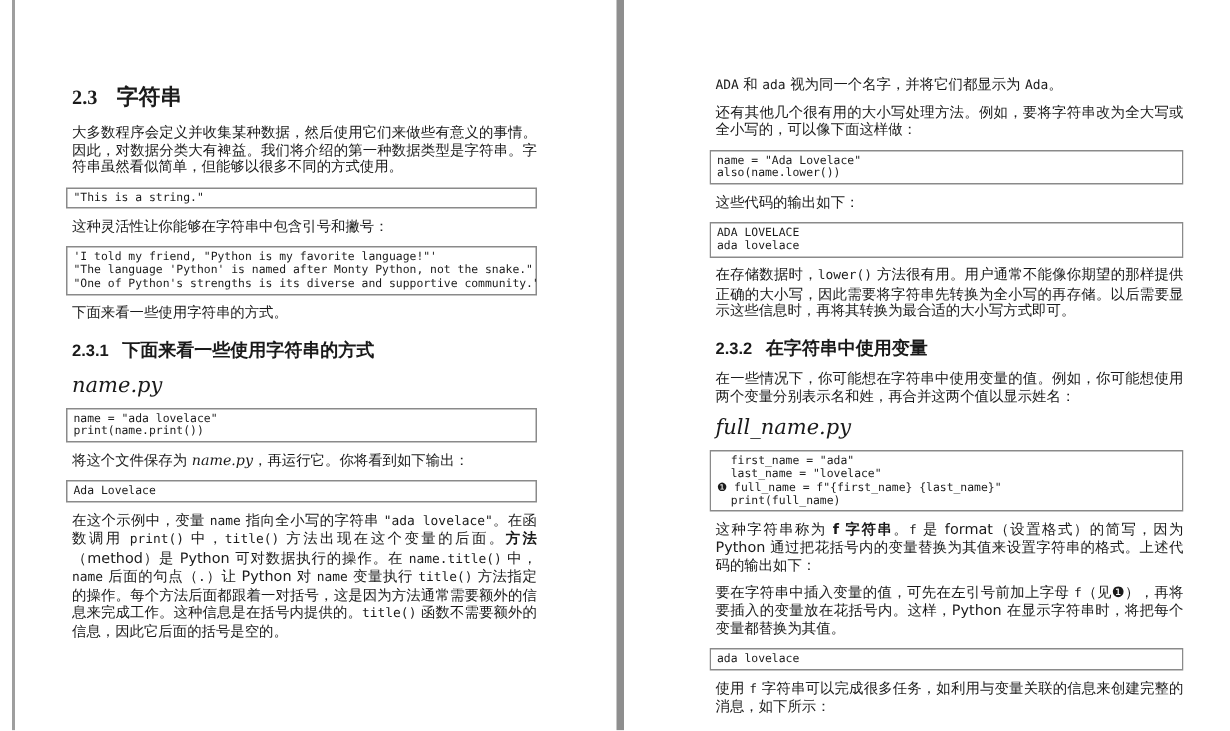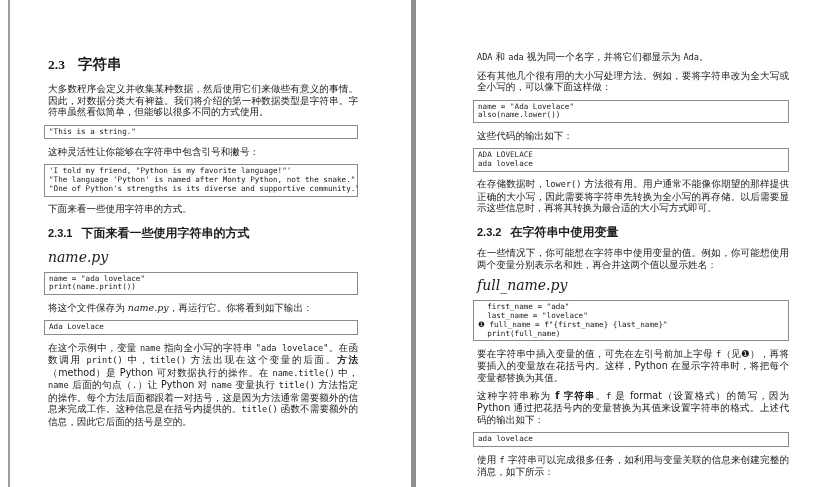--- a/index.html
+++ b/index.html
@@ -91,20 +91,20 @@
       <div class="para"><span class="seg-plain">在存储数据时，</span><span class="seg-mono">lower()</span><span class="seg-plain"> 方法很有用。用户通常不能像你期望的那样提供正确的大小写，因此需要将字符串先转换为全小写的再存储。以后需要显示这些信息时，再将其转换为最合适的大小写方式即可。</span></div>
       <div class="heading2"><span class="hnum">2.3.2</span><span class="htitle">在字符串中使用变量</span></div>
       <div class="para"><span class="seg-plain">在一些情况下，你可能想在字符串中使用变量的值。例如，你可能想使用两个变量分别表示名和姓，再合并这两个值以显示姓名：</span></div>
       <div class="filename">full_name.py</div>
       <div class="code-block">
         <div class="code-line">  first_name = "ada"</div>
         <div class="code-line">  last_name = "lovelace"</div>
         <div class="code-line">❶ full_name = f"{first_name} {last_name}"</div>
         <div class="code-line">  print(full_name)</div>
       </div>
+      <div class="para"><span class="seg-plain">这种字符串称为 </span><span class="seg-bold">f 字符串</span><span class="seg-plain">。</span><span class="seg-mono">f</span><span class="seg-plain"> 是 format（设置格式）的简写，因为 Python 通过把花括号内的变量替换为其值来设置字符串的格式。上述代码的输出如下：</span></div>
       <div class="para"><span class="seg-plain">要在字符串中插入变量的值，可先在左引号前加上字母 </span><span class="seg-mono">f</span><span class="seg-plain">（见❶），再将要插入的变量放在花括号内。这样，Python 在显示字符串时，将把每个变量都替换为其值。</span></div>
-      <div class="para"><span class="seg-plain">这种字符串称为 </span><span class="seg-bold">f 字符串</span><span class="seg-plain">。</span><span class="seg-mono">f</span><span class="seg-plain"> 是 format（设置格式）的简写，因为 Python 通过把花括号内的变量替换为其值来设置字符串的格式。上述代码的输出如下：</span></div>
       <div class="code-block">
         <div class="code-line">ada lovelace</div>
       </div>
       <div class="para"><span class="seg-plain">使用 </span><span class="seg-mono">f</span><span class="seg-plain"> 字符串可以完成很多任务，如利用与变量关联的信息来创建完整的消息，如下所示：</span></div>
     </div>
 </div>
 
 </body></html>

